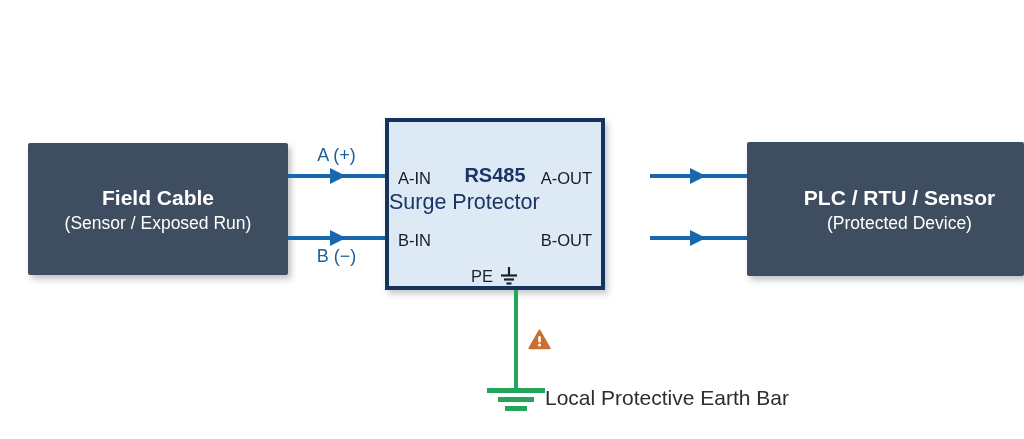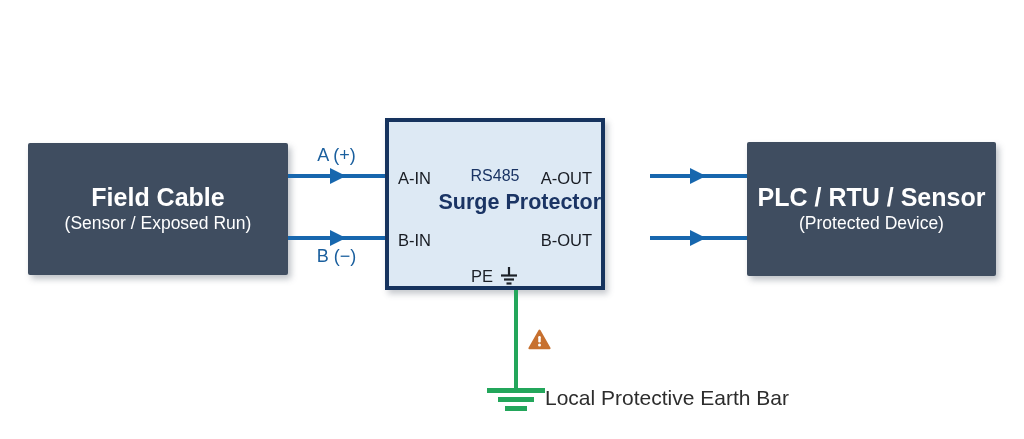--- a/index.html
+++ b/index.html
@@ -8,33 +8,33 @@
     font-family:"Liberation Sans","DejaVu Sans",sans-serif;
   }
   
   .dark-box{
     position:absolute;background:var(--box-dark,#3f4d60);color:#ffffff;
     display:flex;flex-direction:column;align-items:center;justify-content:center;
     text-align:center;border-radius:2px;
     box-shadow:3px 4px 6px rgba(70,80,95,.35);
   }
   .box-field{left:28px;top:143px;width:260px;height:132px;}
-  .box-device{left:747px;top:142px;width:249px;height:134px;}
-  .dark-title{font-size:25px;font-weight:bold;line-height:27px;}
+  .box-device{left:747px;top:142px;width:249px;height:134px;padding-left:28px;}
+  .dark-title{font-size:21px;font-weight:bold;line-height:27px;}
   .dark-sub{font-size:17.5px;line-height:24px;}
   
   .protector{
     position:absolute;left:385px;top:118px;width:220px;height:172px;box-sizing:border-box;
     background:var(--protector-fill,#dde9f4);border:4px solid var(--protector-border,#16335e);
     box-shadow:3px 4px 6px rgba(70,80,95,.3);
   }
   .protector .abs{position:absolute;}
   .port{font-size:16.5px;line-height:22px;color:#171b22;}
-  .p-title{left:0;top:40px;width:100%;text-align:center;font-size:16px;line-height:27px;font-weight:normal;color:var(--navy-text,#1a3464);}
-  .p-title2{left:0;top:67px;width:100%;text-align:right;font-size:21.5px;line-height:27px;font-weight:bold;color:var(--navy-text,#1a3464);}
+  .p-title{left:0;top:40px;width:100%;text-align:center;font-size:20px;line-height:27px;font-weight:bold;color:var(--navy-text,#1a3464);}
+  .p-title2{left:0;top:67px;width:100%;text-align:left;font-size:21.5px;line-height:27px;font-weight:normal;color:var(--navy-text,#1a3464);}
   .p-series{left:0;top:103px;width:100%;text-align:center;font-size:17px;line-height:23px;color:var(--series-gray,#8b929c);}
   .pe-row{left:0;top:143px;width:100%;display:flex;align-items:center;justify-content:center;gap:6px;color:#1c2027;font-size:16.5px;line-height:22px;}
   
   .wire{position:absolute;height:4px;background:var(--wire-blue,#1767ae);}
   .arrow{position:absolute;width:0;height:0;border-top:8px solid transparent;border-bottom:8px solid transparent;border-left:16px solid var(--wire-blue,#1767ae);}
   .wire-label{position:absolute;width:97px;text-align:center;font-size:18px;font-weight:500;color:var(--wire-label-blue,#1a5f9e);}
   
   .earth-line{position:absolute;left:514px;top:290px;width:4px;height:99px;background:var(--earth-green,#23a65b);}
   .earth-bar{position:absolute;height:5px;background:var(--earth-green,#23a65b);}
   .bar1{left:487px;top:388px;width:58px;}

